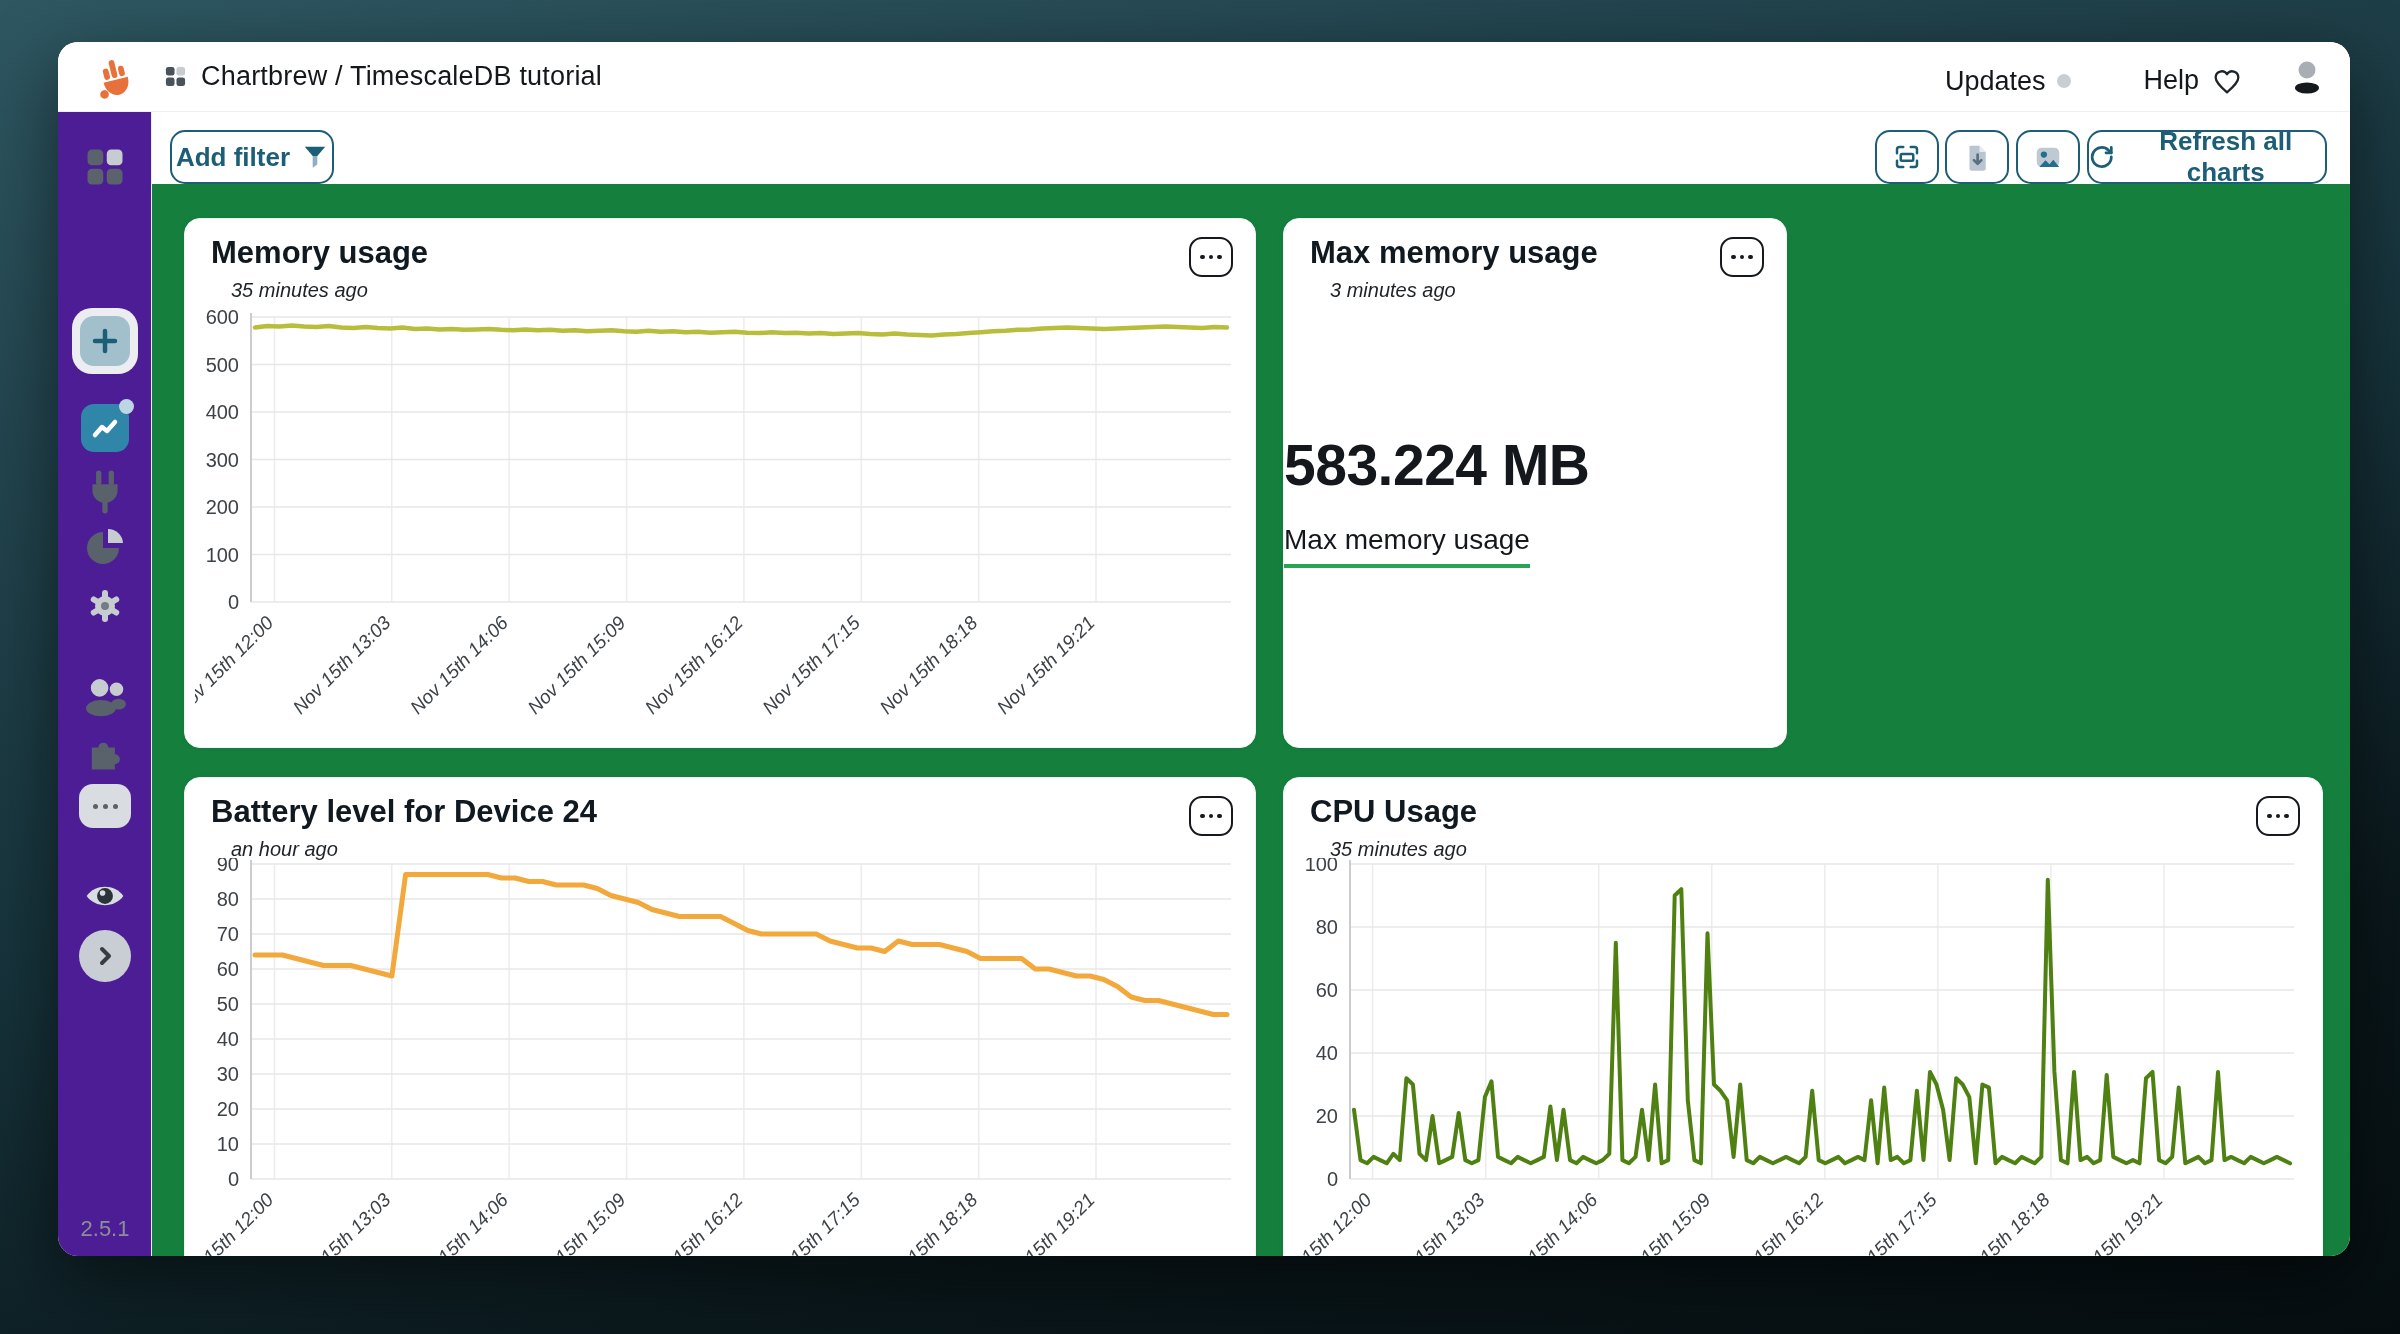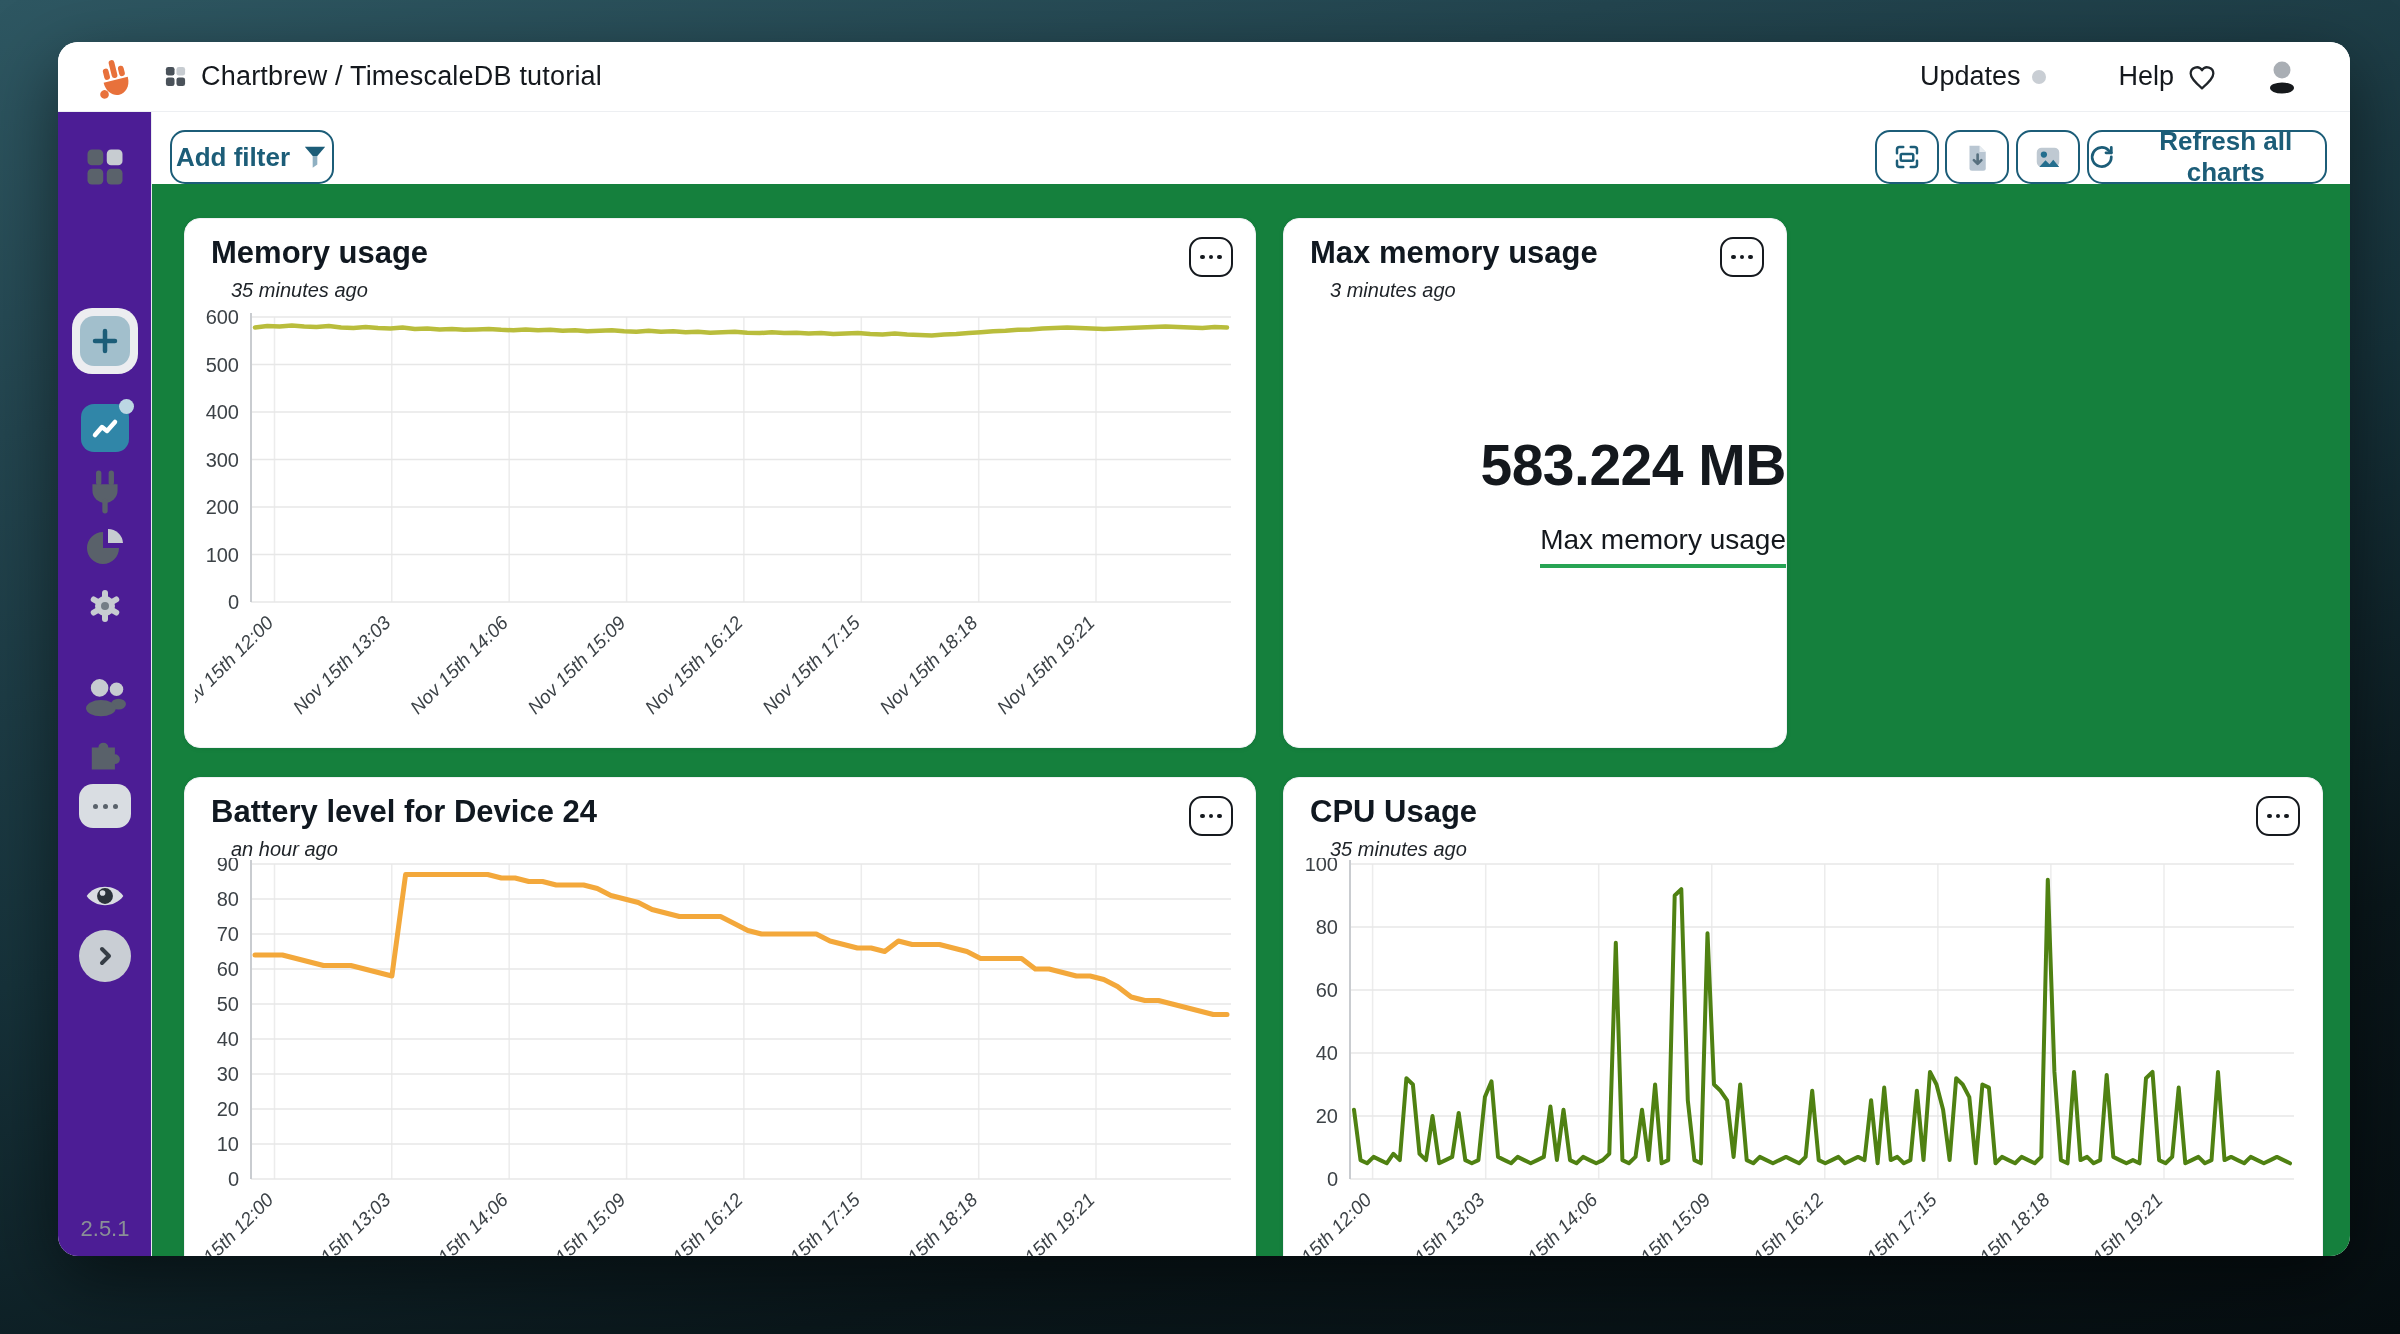--- a/index.html
+++ b/index.html
@@ -13,21 +13,21 @@
     position:absolute; left:58px; top:42px; width:2292px; height:1214px;
     background:#ffffff; border-radius:20px; overflow:hidden;
     box-shadow:0 24px 70px rgba(0,0,0,.5);
   }
   
   .header { position:absolute; left:0; top:0; right:0; height:70px; background:#fff;
     border-bottom:1px solid #edeff2; display:flex; align-items:center; z-index:5; }
   .logo { width:46px; height:46px; margin-left:34px; flex:0 0 auto; }
   .crumb { display:flex; align-items:center; gap:14px; margin-left:26px; }
   .crumb-text { font-size:27px; color:#14181d; font-weight:500; letter-spacing:.2px; }
-  .hdr-right { margin-left:auto; display:flex; align-items:center; gap:18px; padding-right:48px; }
+  .hdr-right { margin-left:auto; display:flex; align-items:flex-end; gap:18px; padding-right:23px; }
   .hdr-link { font-size:27px; color:#14181d; cursor:pointer; display:flex; align-items:center; gap:12px; }
   .dot-badge { width:14px; height:14px; border-radius:50%; background:#c9ced4; display:inline-block; }
   .hdr-gap { width:36px; }
   .avatar { width:40px; height:40px; margin-left:26px; }
   
   .toolbar { position:absolute; left:94px; top:70px; right:0; height:72px; background:#fff; z-index:4; }
   .btn-outline { position:absolute; top:18px; height:54px; border:2.5px solid #1c5d78; border-radius:15px;
     background:#fff; color:#1c5d78; font-weight:700; font-size:26px; display:flex; align-items:center;
     justify-content:center; gap:12px; cursor:pointer; font-family:"Liberation Sans",sans-serif; }
   
@@ -41,21 +41,21 @@
   .card { position:absolute; background:#fff; border-radius:16px; border:1px solid #f0f1f4;
     box-shadow:0 1px 5px rgba(20,30,40,.07); }
   .card-title { position:absolute; left:26px; top:16px; font-size:31px; font-weight:700; color:#101820; }
   .card-sub { position:absolute; left:26px; top:60px; font-size:20px; font-style:italic; color:#1e2328;margin-left:20px; }
   .menu-btn { position:absolute; right:22px; top:18px; width:44px; height:40px; background:#fff;
     border:2.5px solid #15191e; border-radius:13px; display:flex; align-items:center; justify-content:center;
     gap:4px; cursor:pointer; }
   .menu-btn i { width:4.5px; height:4.5px; border-radius:50%; background:#15191e; display:block; }
   .chart-box { position:absolute; left:10px; top:88px; }
   .kpi-wrap { position:absolute; left:0; right:0; top:90px; bottom:0; display:flex; flex-direction:column;
-    align-items:flex-end; justify-content:center; transform:translateY(-28px); }
+    align-items:flex-start; justify-content:center; transform:translateY(-28px); }
   .kpi-value { font-size:57px; font-weight:700; color:#14181d; letter-spacing:-.5px; }
   .kpi-label { margin-top:26px; font-size:28px; color:#14181d; border-bottom:4px solid #27a454;
     padding-bottom:8px; }
   svg text { font-family:"Liberation Sans",sans-serif; }
 </style>
 </head>
 <body>
 
 <div class="window">
 

